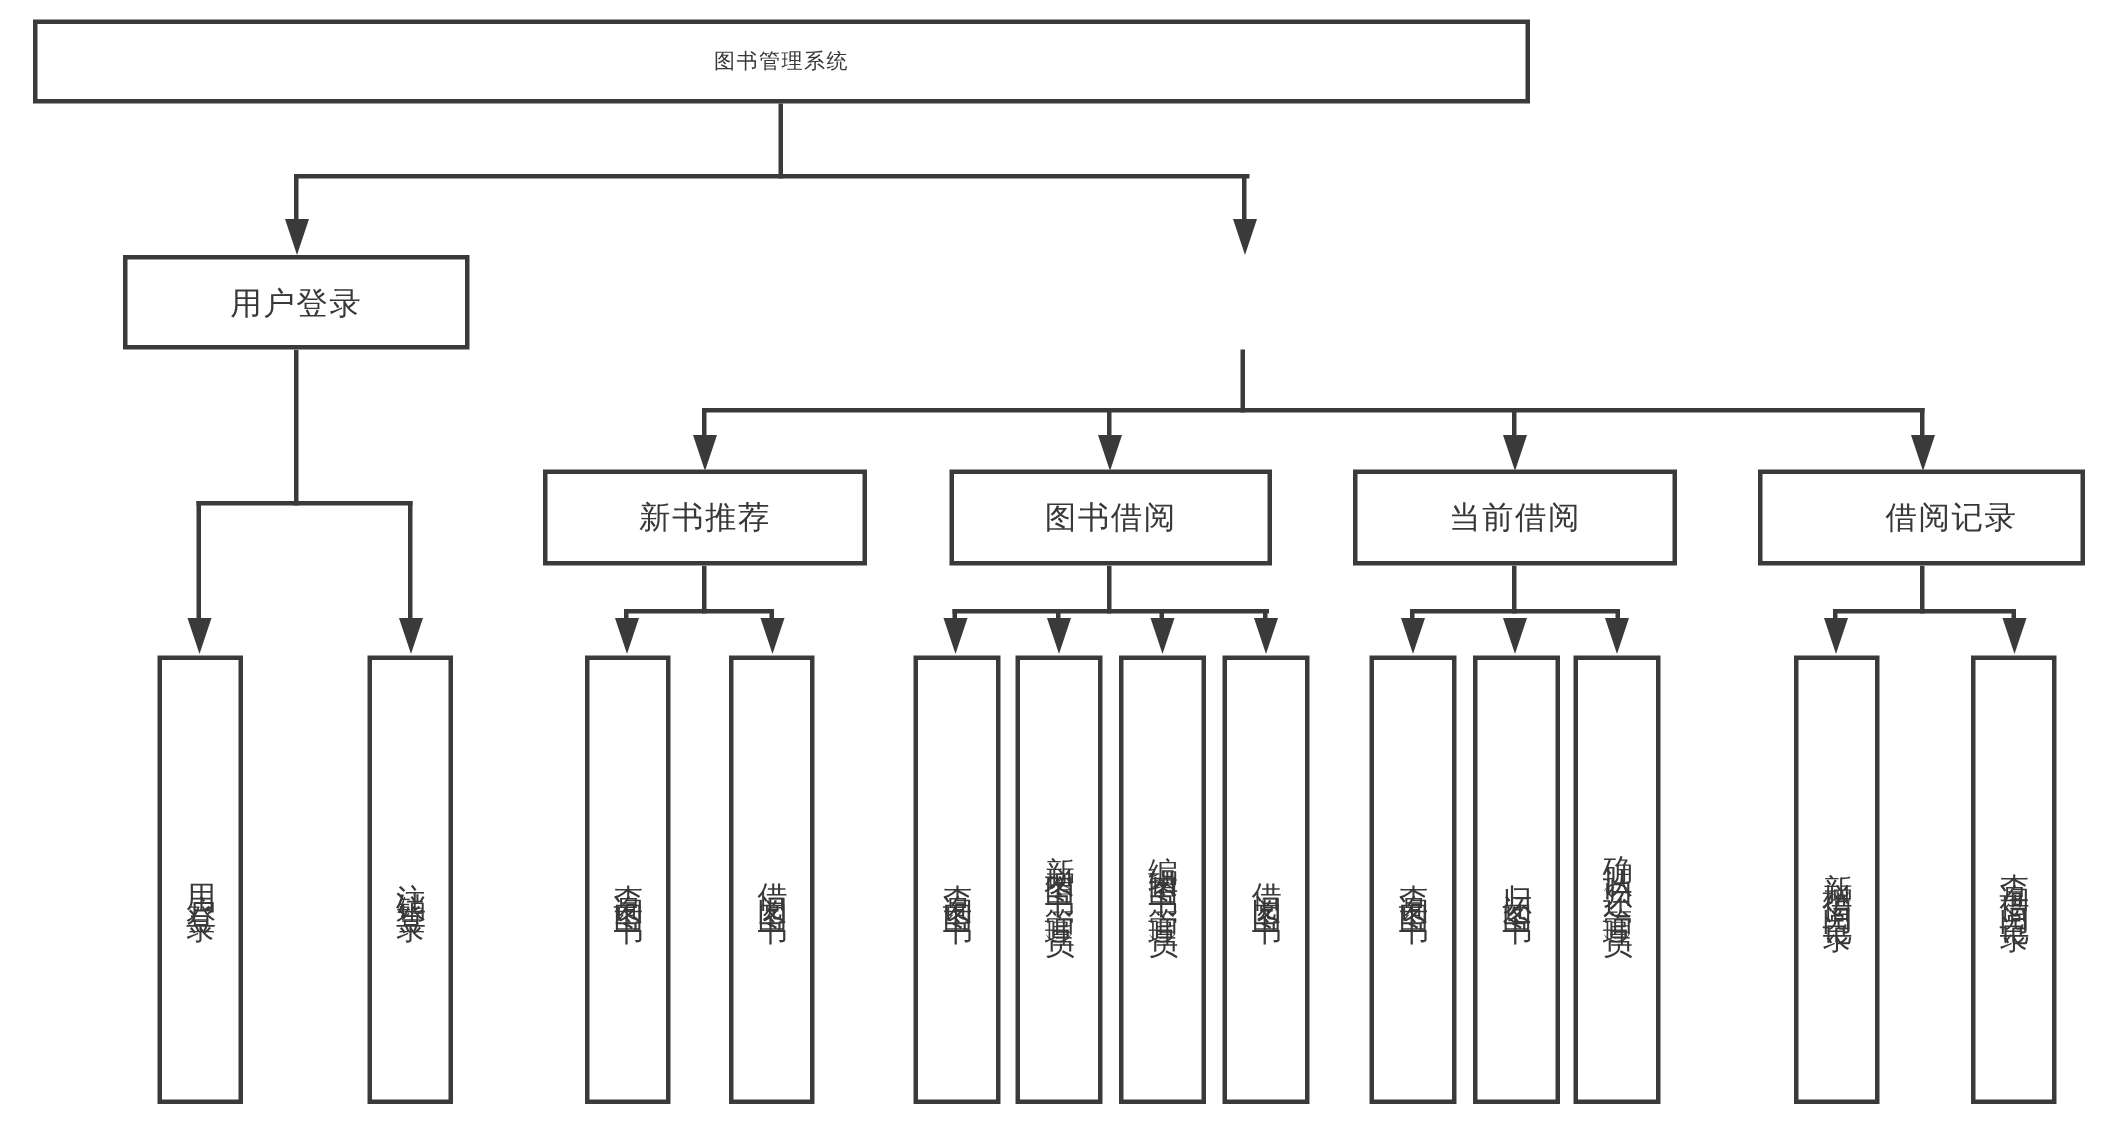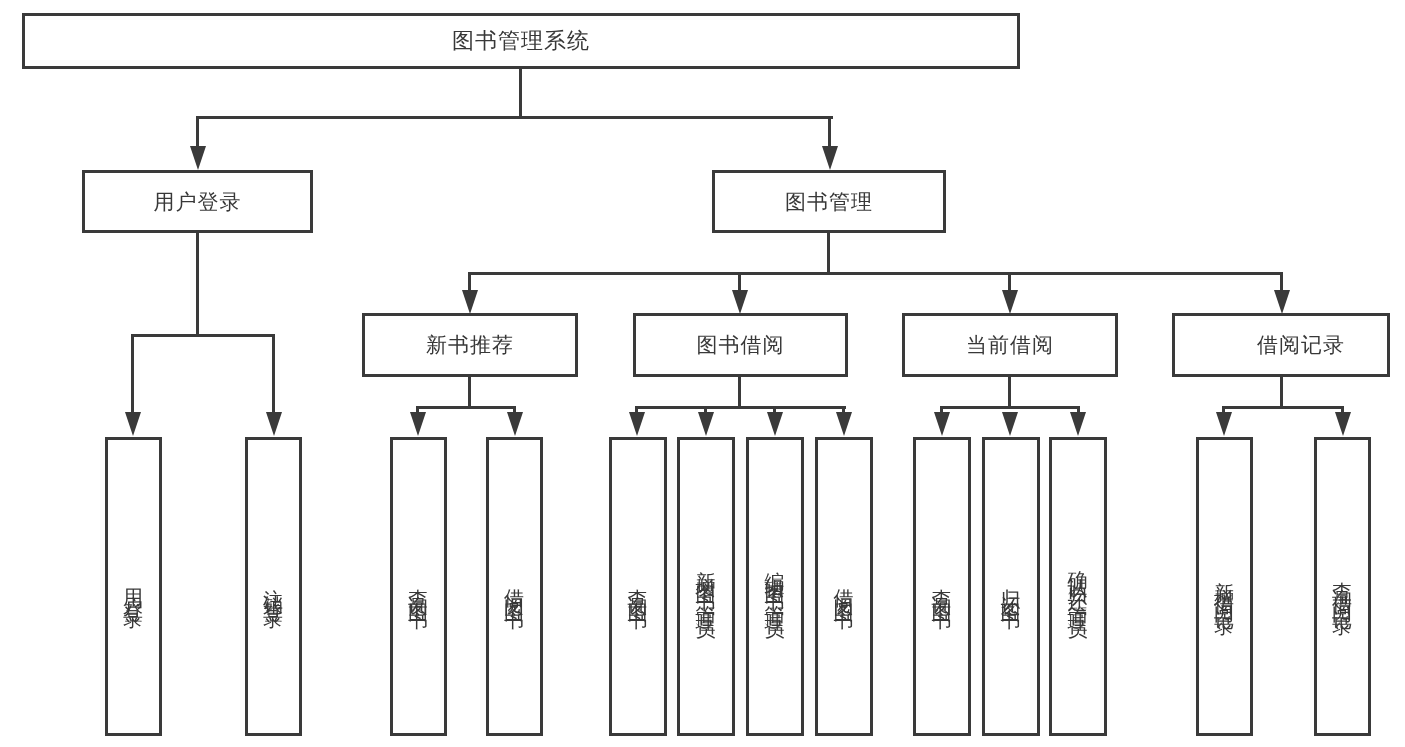--- a/index.html
+++ b/index.html
@@ -5,21 +5,21 @@
   html,body{margin:0;padding:0;background:#ffffff;}
   .canvas{
     position:relative;width:1405px;height:747px;background:#ffffff;overflow:hidden;
     font-family:"Liberation Sans","DejaVu Sans",sans-serif;color:#383838;
   }
   .box{
     position:absolute;box-sizing:border-box;border:3px solid #3a3a3a;background:#ffffff;
     display:flex;align-items:center;justify-content:center;z-index:2;
   }
   .hlabel{font-size:21px;letter-spacing:1px;}
-  .lvl1 .hlabel{font-size:22px;}
+  .lvl1 .hlabel{font-size:14px;}
   .vbox{
     position:absolute;box-sizing:border-box;border:3px solid #3a3a3a;background:#ffffff;
     display:flex;align-items:center;justify-content:center;z-index:2;
   }
   .vtext{
     writing-mode:vertical-rl;text-orientation:mixed;
     font-size:20px;letter-spacing:7px;line-height:1;white-space:nowrap;
   }
   .vline{position:absolute;width:3px;background:#3a3a3a;z-index:1;}
   .hline{position:absolute;height:3px;background:#3a3a3a;z-index:1;}
@@ -110,23 +110,20 @@
     <div class="arrow" style="left:1335px;top:412px;"></div>
   </div>
 
   <div class="box lvl1" style="left:22px;top:13px;width:998px;height:56px;">
     <span class="hlabel">图书管理系统</span>
   </div>
 
   <div class="box" style="left:82px;top:170px;width:231px;height:63px;">
     <span class="hlabel">用户登录</span>
   </div>
-  <div class="box" style="left:712px;top:170px;width:234px;height:63px;">
-    <span class="hlabel">图书管理</span>
-  </div>
 
   <div class="box" style="left:633px;top:313px;width:215px;height:64px;">
     <span class="hlabel">图书借阅</span>
   </div>
   <div class="box" style="left:362px;top:313px;width:216px;height:64px;">
     <span class="hlabel">新书推荐</span>
   </div>
   <div class="box" style="left:902px;top:313px;width:216px;height:64px;">
     <span class="hlabel">当前借阅</span>
   </div>

